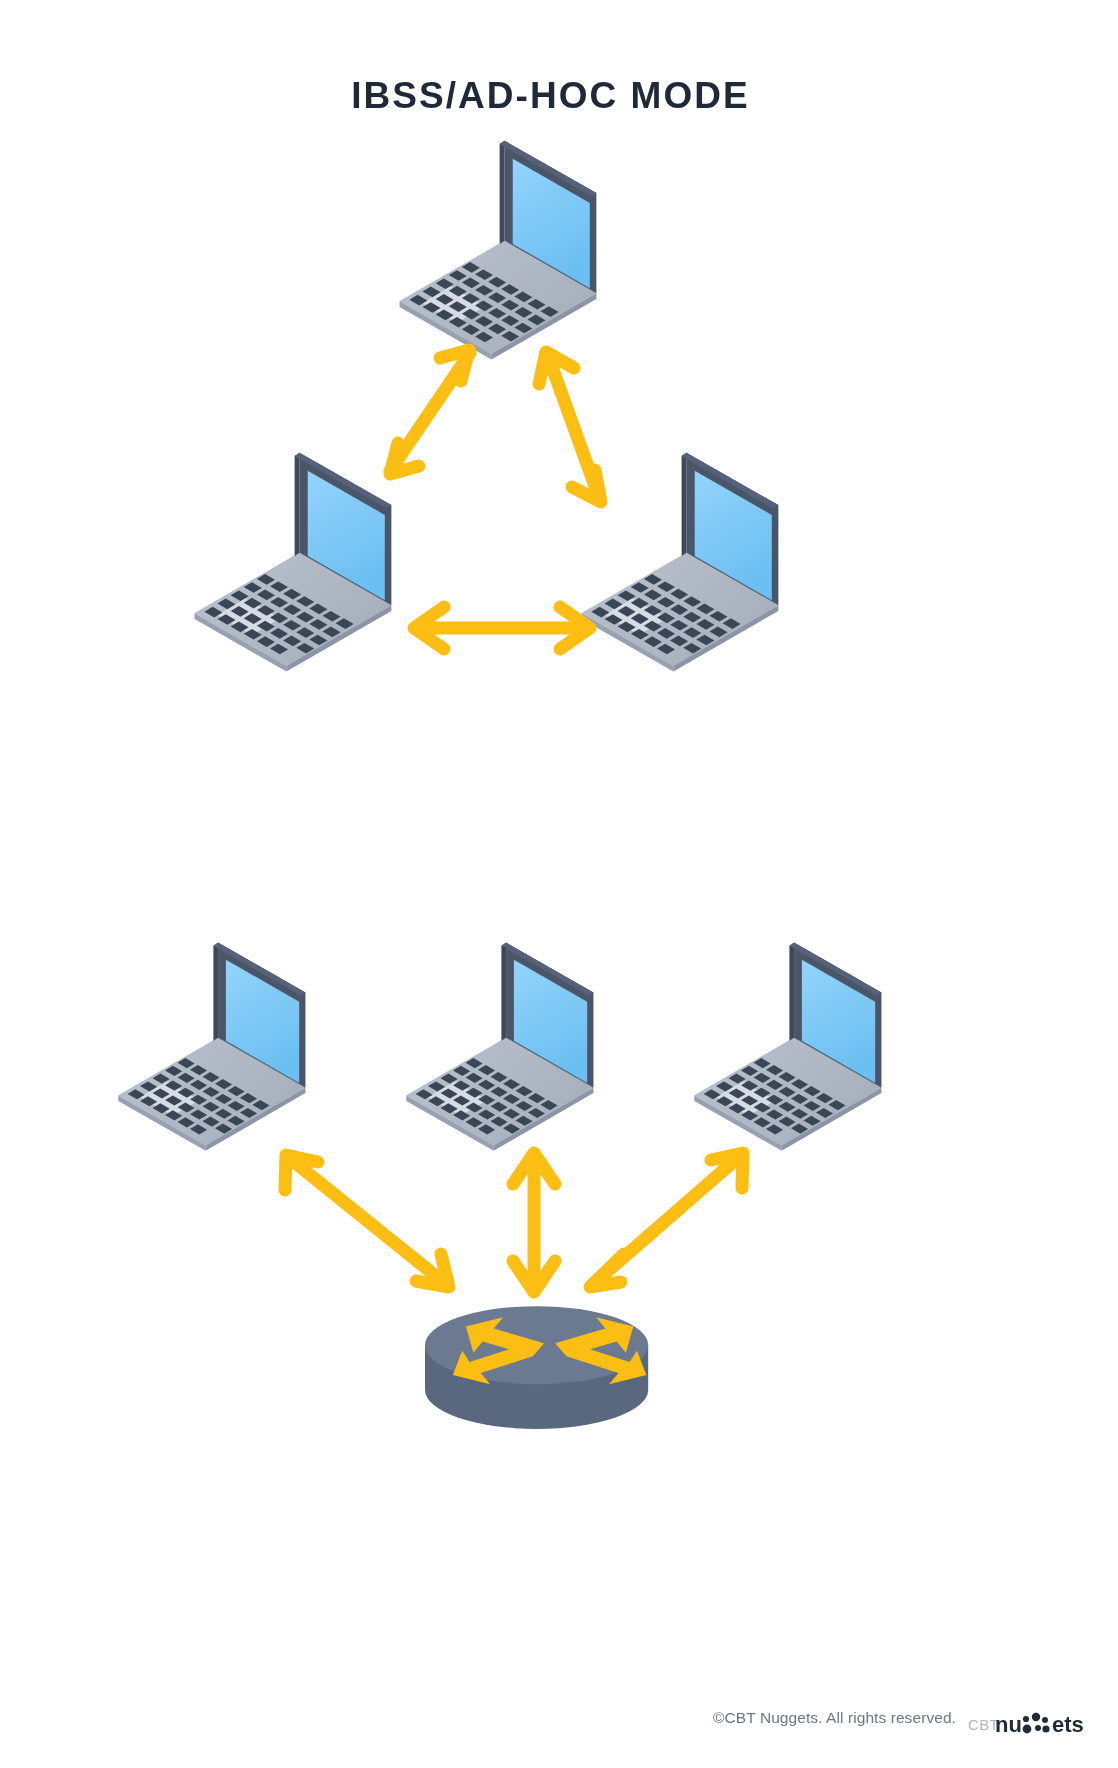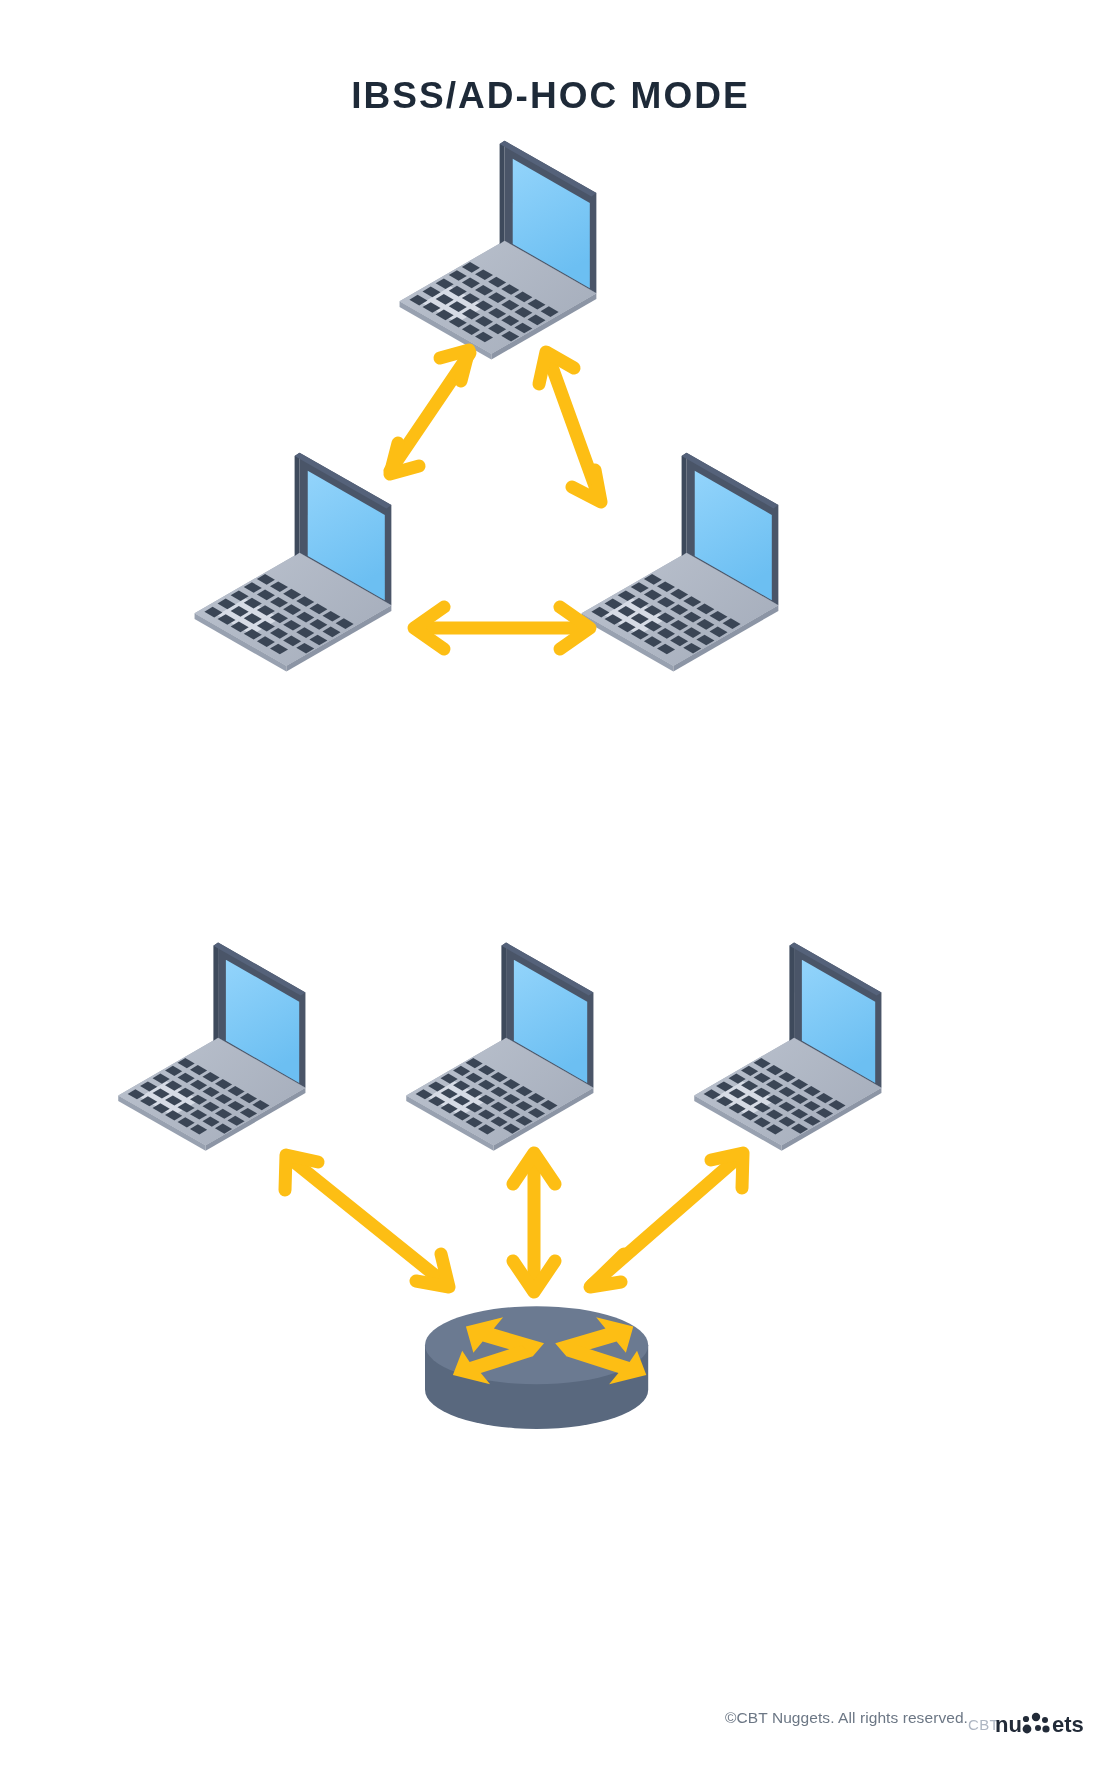--- a/index.html
+++ b/index.html
@@ -50,21 +50,21 @@
     position: absolute;
     left: 0;
     top: 1698px;
     width: 1118px;
     height: 40px;
     display: flex;
     align-items: center;
     justify-content: flex-end;
     padding-right: 22px;
     box-sizing: border-box;
-    gap: 0;
+    gap: 12px;
   }
   .footer-text {
     font-size: 15.5px;
     color: #6C7785;
     font-family: "Liberation Sans", sans-serif;
     letter-spacing: 0.005em;
     white-space: nowrap;
   }
   .logo-wrap {
     display: flex;

